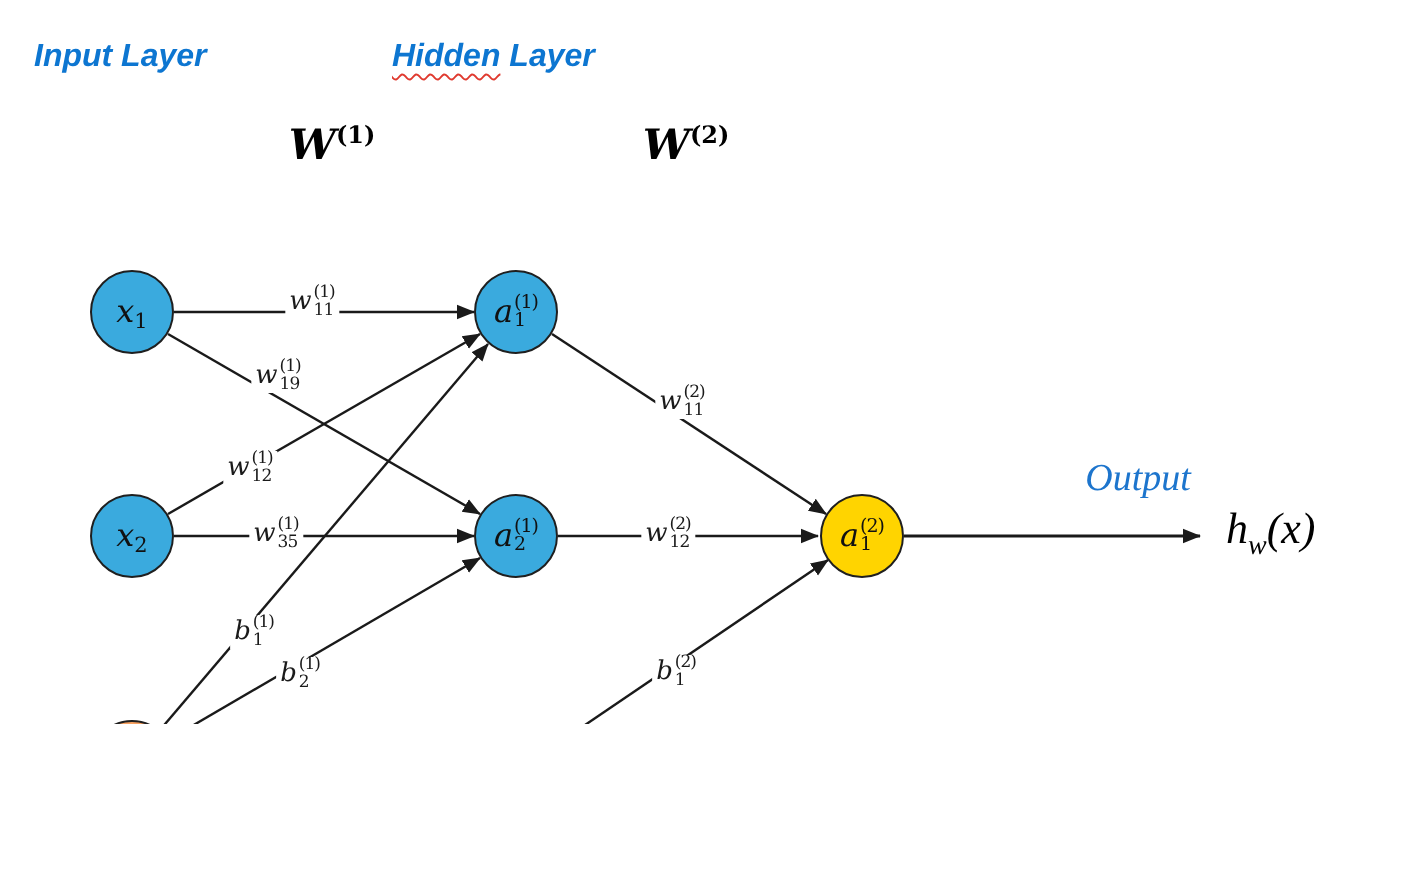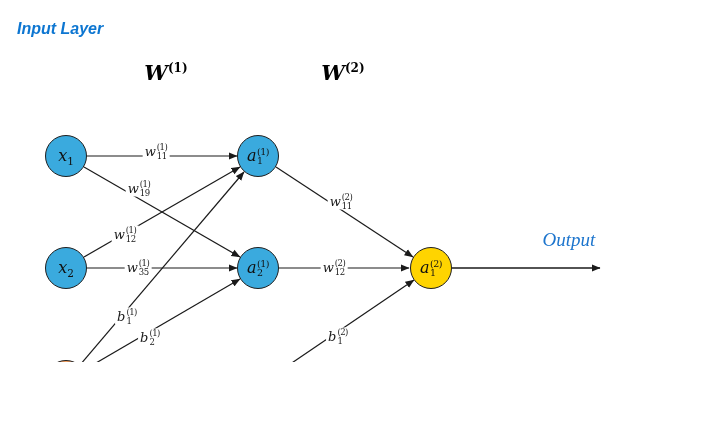--- a/index.html
+++ b/index.html
@@ -64,20 +64,21 @@
     font-size:22px;color:#000;white-space:nowrap;
   }
   .hw sub{font-size:14px;}
 </style>
 </head>
 <body>
 
 <div id="stage">
 
   <div class="hdr" style="left:17px;top:20px">Input Layer</div>
+  <div class="hdr" style="left:196px;top:20px"><span class="squiggle">Hidden</span><span> Layer</span></div>
 
   <div class="wlab" style="left:166px;top:72px"><span>W</span><sup>(1)</sup></div>
   <div class="wlab" style="left:343px;top:72px"><span>W</span><sup>(2)</sup></div>
 
   <svg id="edges" width="706" height="442" viewBox="0 0 706 442">
     <defs>
       <marker id="arw" markerWidth="10" markerHeight="8" refX="8.5" refY="4" orient="auto" markerUnits="userSpaceOnUse">
         <path d="M0,0.4 L9,4 L0,7.6 z" fill="#1a1a1a"></path>
       </marker>
     </defs>
@@ -199,14 +200,15 @@
     <span class="nlab">
         <span class="mbase">a</span>
         <span class="mstk">
           <span class="msup">(2)</span>
           <span class="msub">1</span>
         </span>
       </span>
   </div>
 
   <div class="outlab" style="left:531px;top:240px">Output</div>
+  <div class="hw" style="left:613px;top:268px"><span>h</span><sub>w</sub><span>(x)</span></div>
 
 </div>
 
 </body></html>

